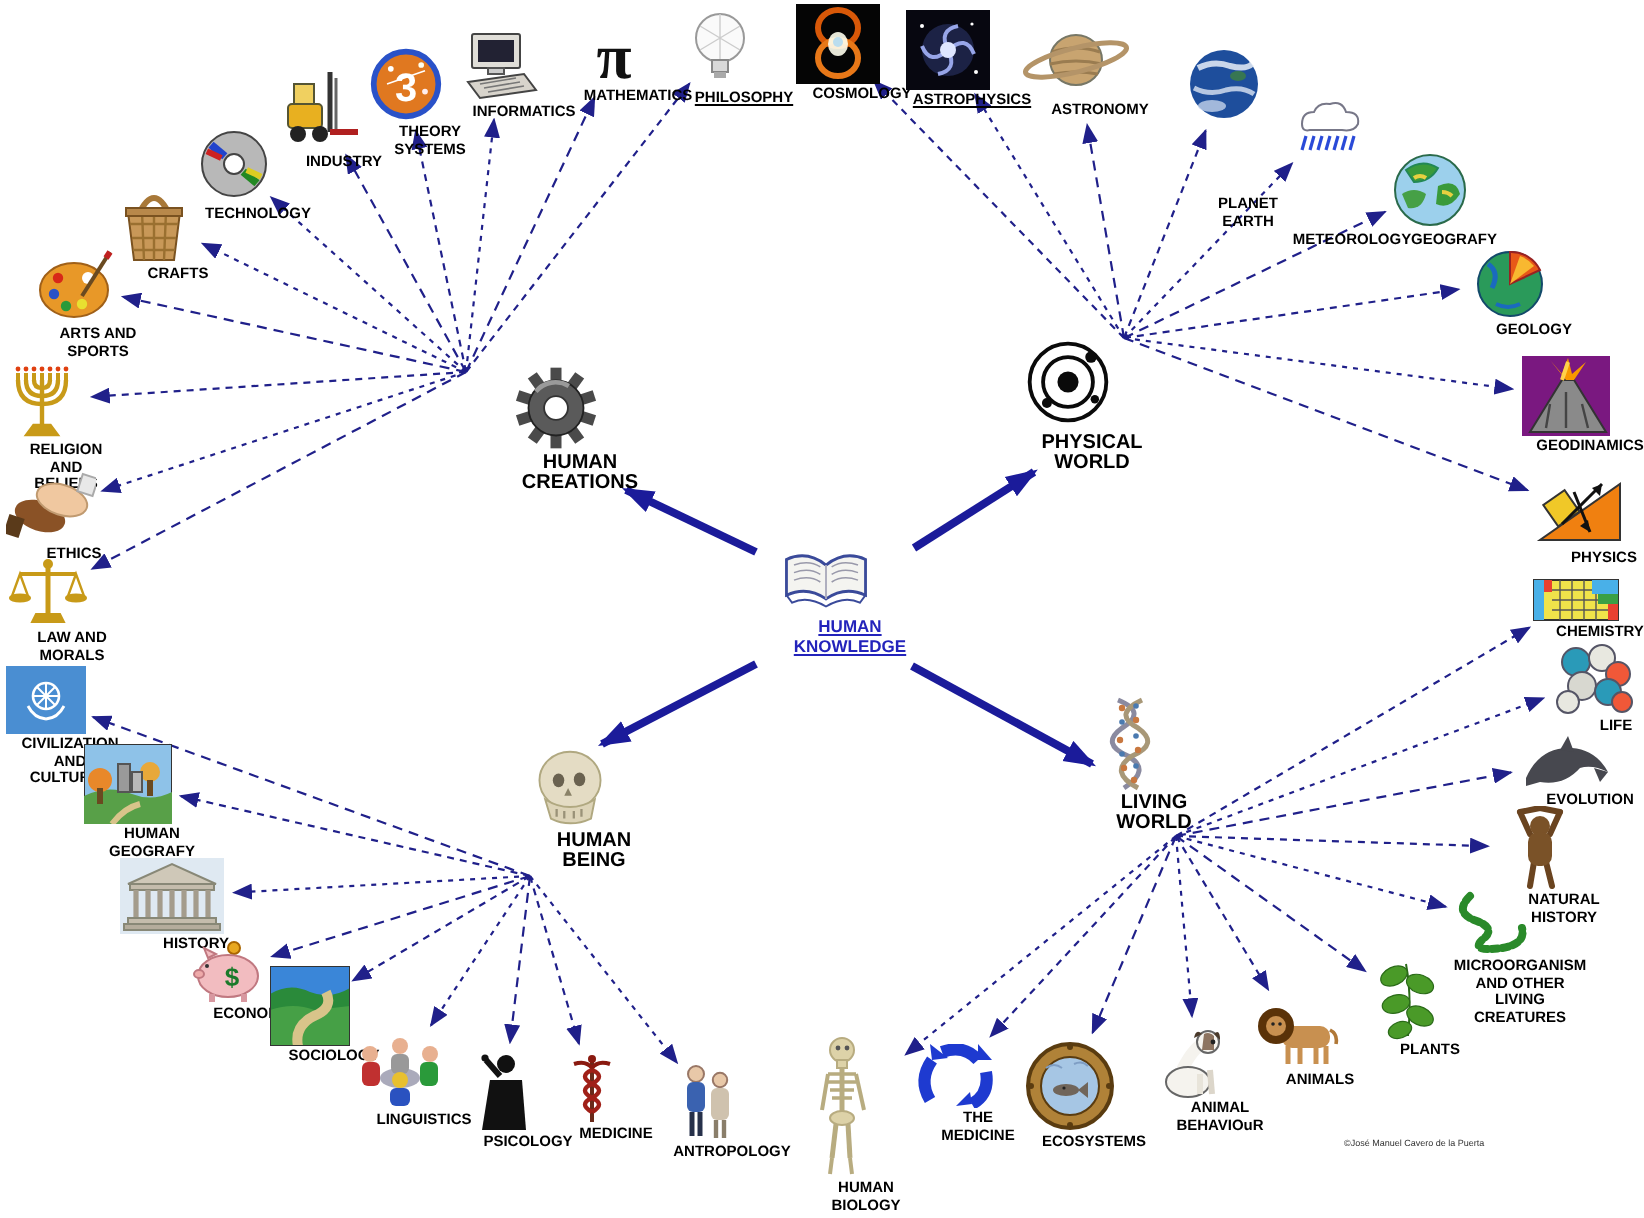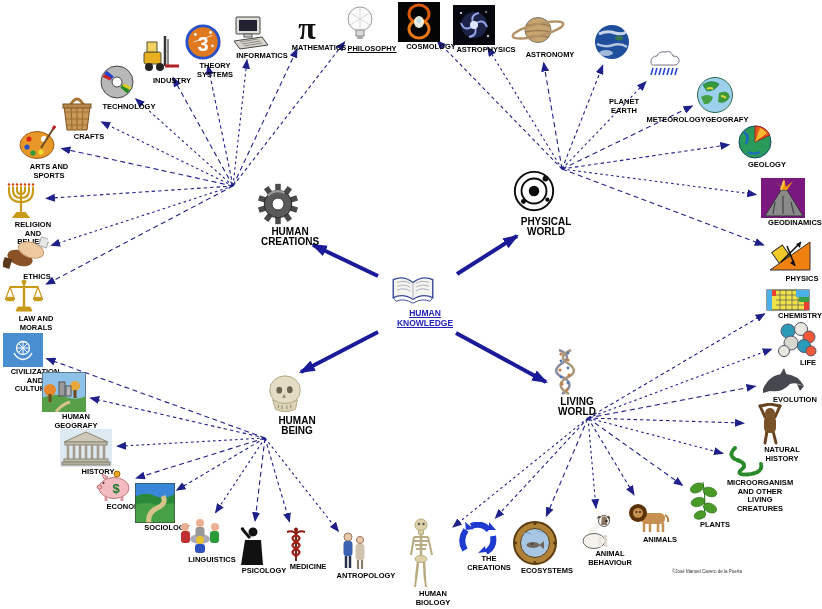--- a/index.html
+++ b/index.html
@@ -242,21 +242,21 @@
           <svg viewBox="0 0 42 40" width="100%" height="100%">
             <rect width="42" height="40" fill="#050505"></rect>
             <ellipse cx="21" cy="12" rx="10" ry="9" fill="none" stroke="#d85808" stroke-width="3"></ellipse>
             <ellipse cx="21" cy="27" rx="10" ry="9" fill="none" stroke="#e87818" stroke-width="3"></ellipse>
             <ellipse cx="21" cy="20" rx="5" ry="6" fill="#ffe" opacity="0.9"></ellipse>
             <circle cx="21" cy="19" r="2.5" fill="#bde"></circle>
           </svg>
         </div>
         <div class="lbl">COSMOLOGY</div>
       </div>
-      <div class="node leaf" style="left: 414px; top: 5px;">
+      <div class="node leaf" style="left: 414px; top: 5px; text-decoration: underline;">
         <div class="ic" style="width: 42px; height: 40px;">
           <svg viewBox="0 0 42 40" width="100%" height="100%">
             <rect width="42" height="40" fill="#070710"></rect>
             <circle cx="21" cy="20" r="13" fill="#1c2245"></circle>
             <path d="M21 20 Q30 12 34 22 M21 20 Q12 28 8 18 M21 20 Q26 30 16 32 M21 20 Q16 10 26 8" stroke="#97a5e8" stroke-width="2" fill="none"></path>
             <circle cx="21" cy="20" r="4" fill="#dfe6ff"></circle>
             <circle cx="8" cy="8" r="1" fill="#fff"></circle>
             <circle cx="35" cy="31" r="1" fill="#fff"></circle>
             <circle cx="33" cy="7" r="0.8" fill="#fff"></circle>
           </svg>
@@ -497,21 +497,21 @@
               <path d="M10 28 Q4 18 11 8"></path>
               <path d="M16 4 Q27 0 34 8"></path>
               <path d="M38 14 Q40 25 31 30"></path>
             </g>
             <path d="M11 8 L19 7 L10 0 Z" fill="#1e3ad0"></path>
             <path d="M34 8 L34 0 L41 8 Z" fill="#1e3ad0"></path>
             <path d="M31 30 L23 31 L30 24 Z" fill="#1e3ad0"></path>
           </svg>
         </div>
         <div class="lbl">THE
-CREATIONS</div>
+MEDICINE</div>
       </div>
       <div class="node leaf" style="left: 361px; top: 517px;">
         <div class="ic" style="width: 28px; height: 72px;">
           <svg viewBox="0 0 28 72" width="100%" height="100%">
             <g stroke="#b8ac80" fill="#ddd2a8">
               <circle cx="14" cy="8" r="6"></circle>
               <rect x="11.5" y="13" width="5" height="4"></rect>
               <line x1="14" y1="17" x2="14" y2="40" stroke-width="2.5"></line>
               <path d="M7 20 H21 M7 24 H21 M8 28 H20 M9 32 H19" stroke-width="1.8" fill="none"></path>
               <line x1="7" y1="20" x2="4" y2="38" stroke-width="2"></line>

